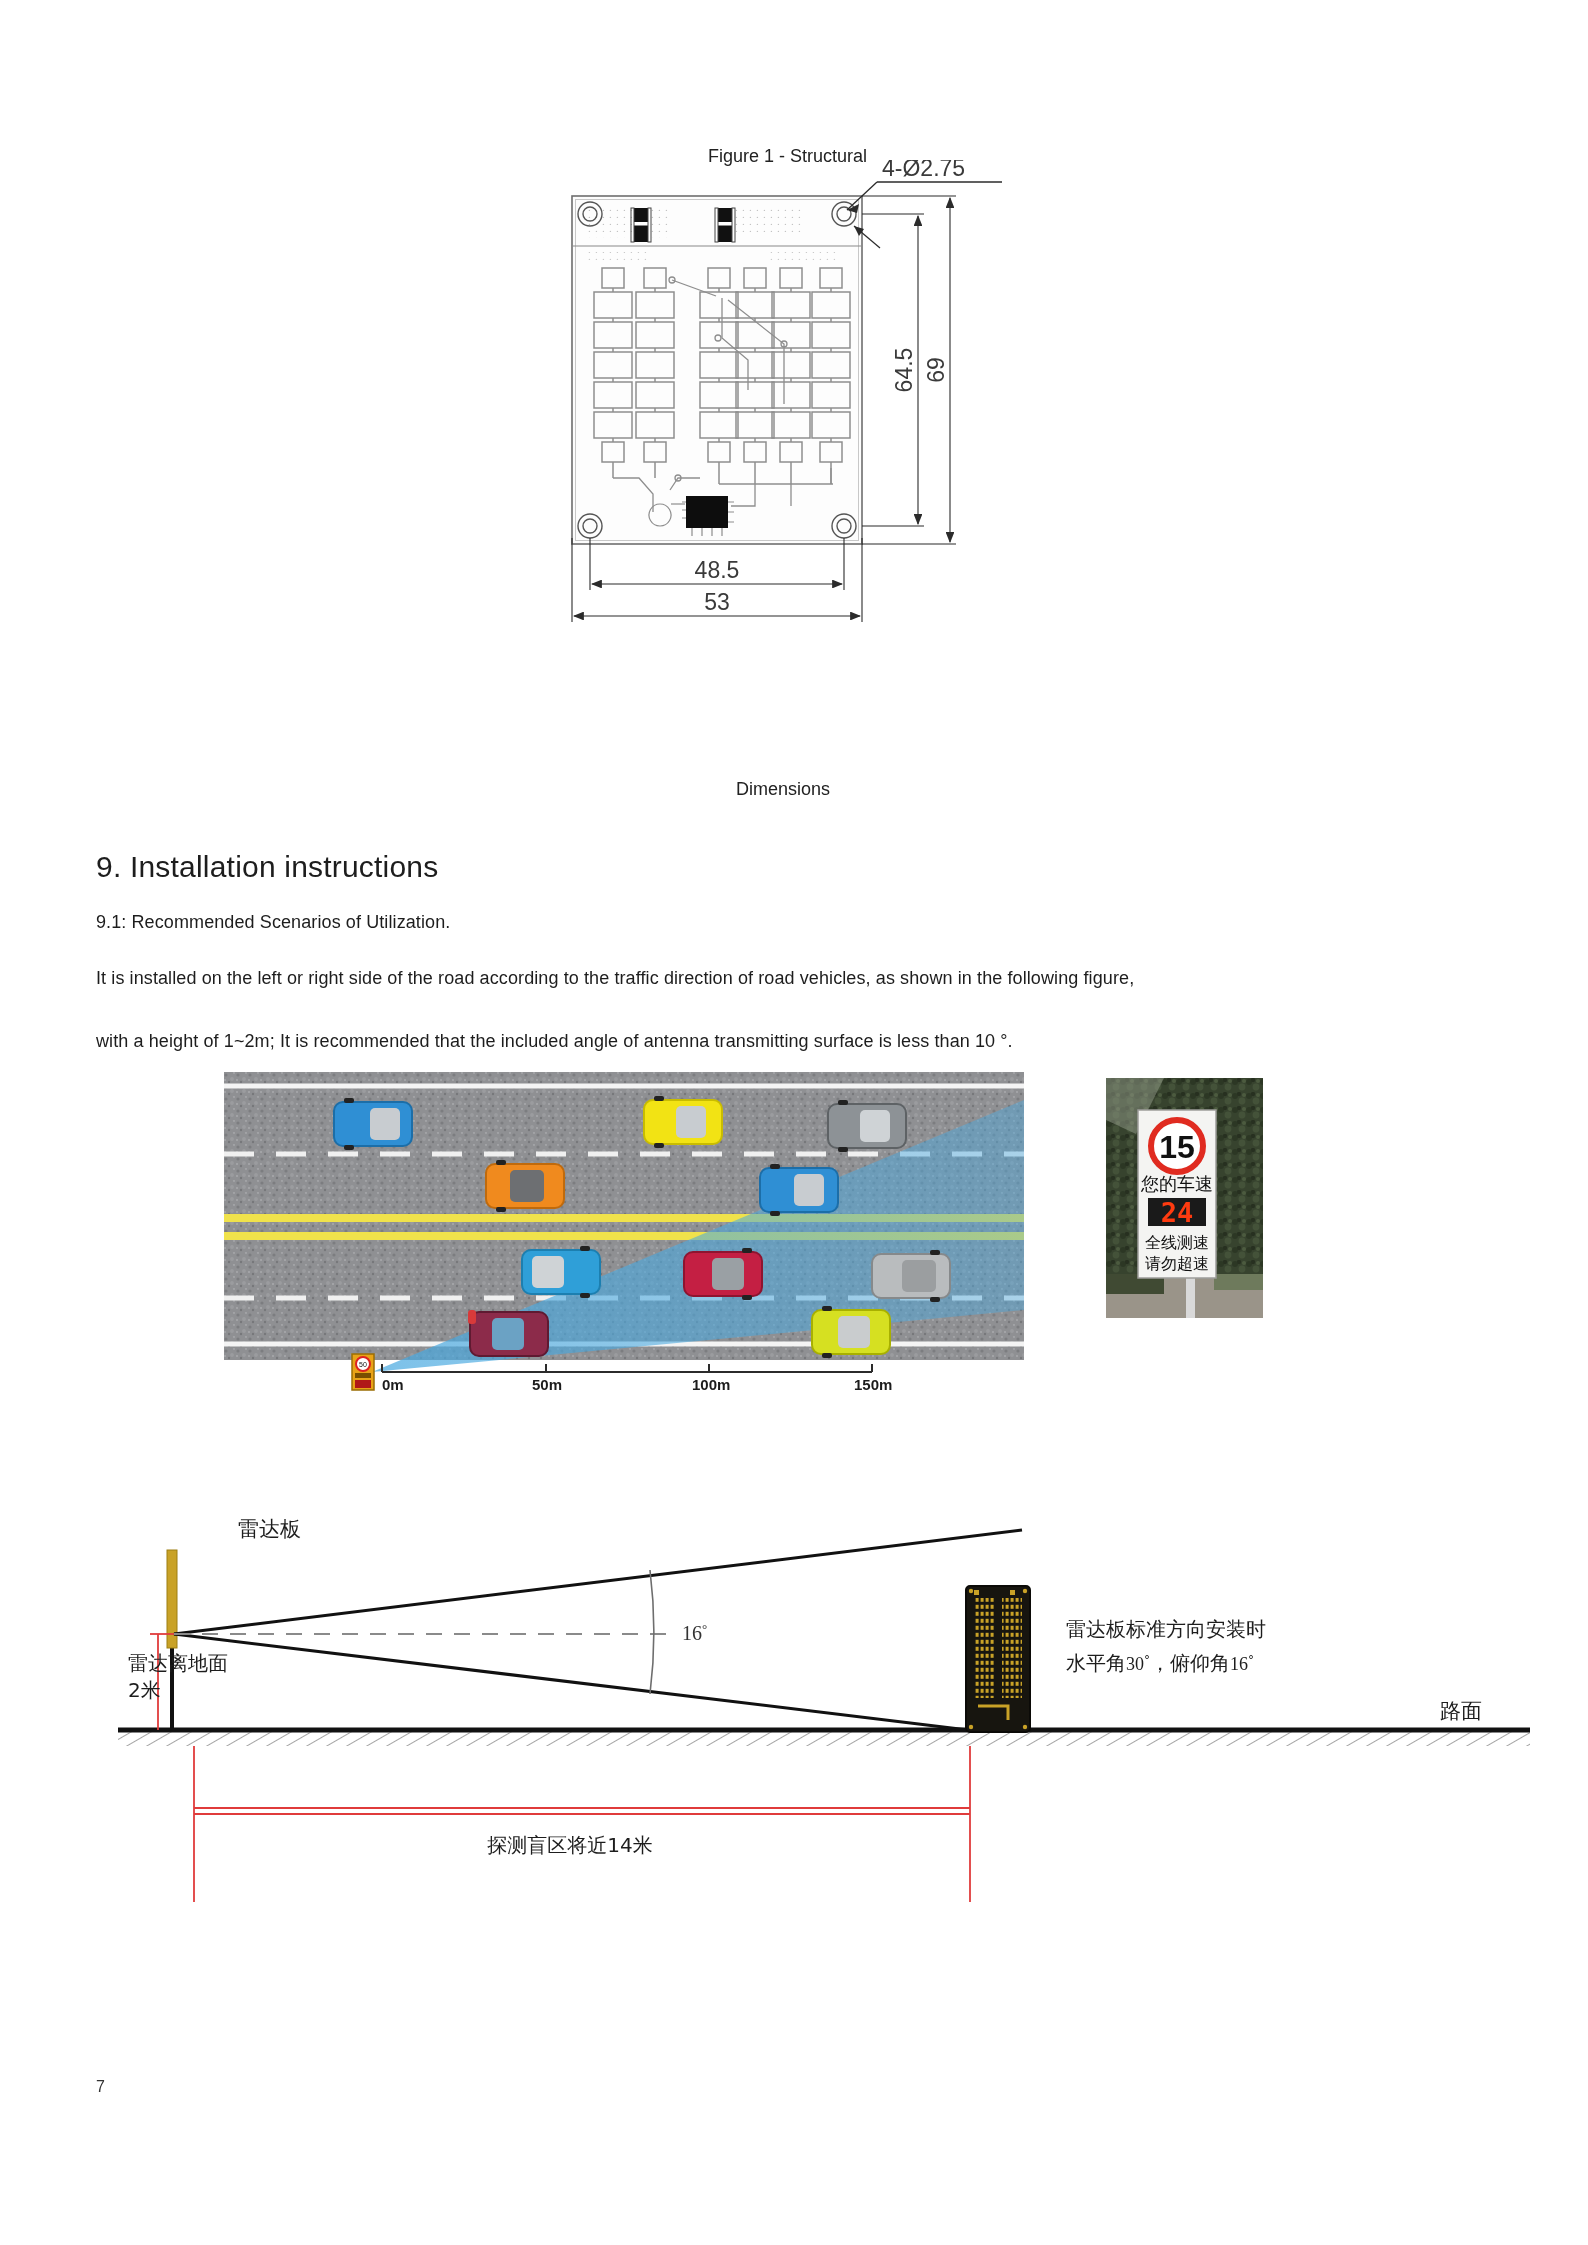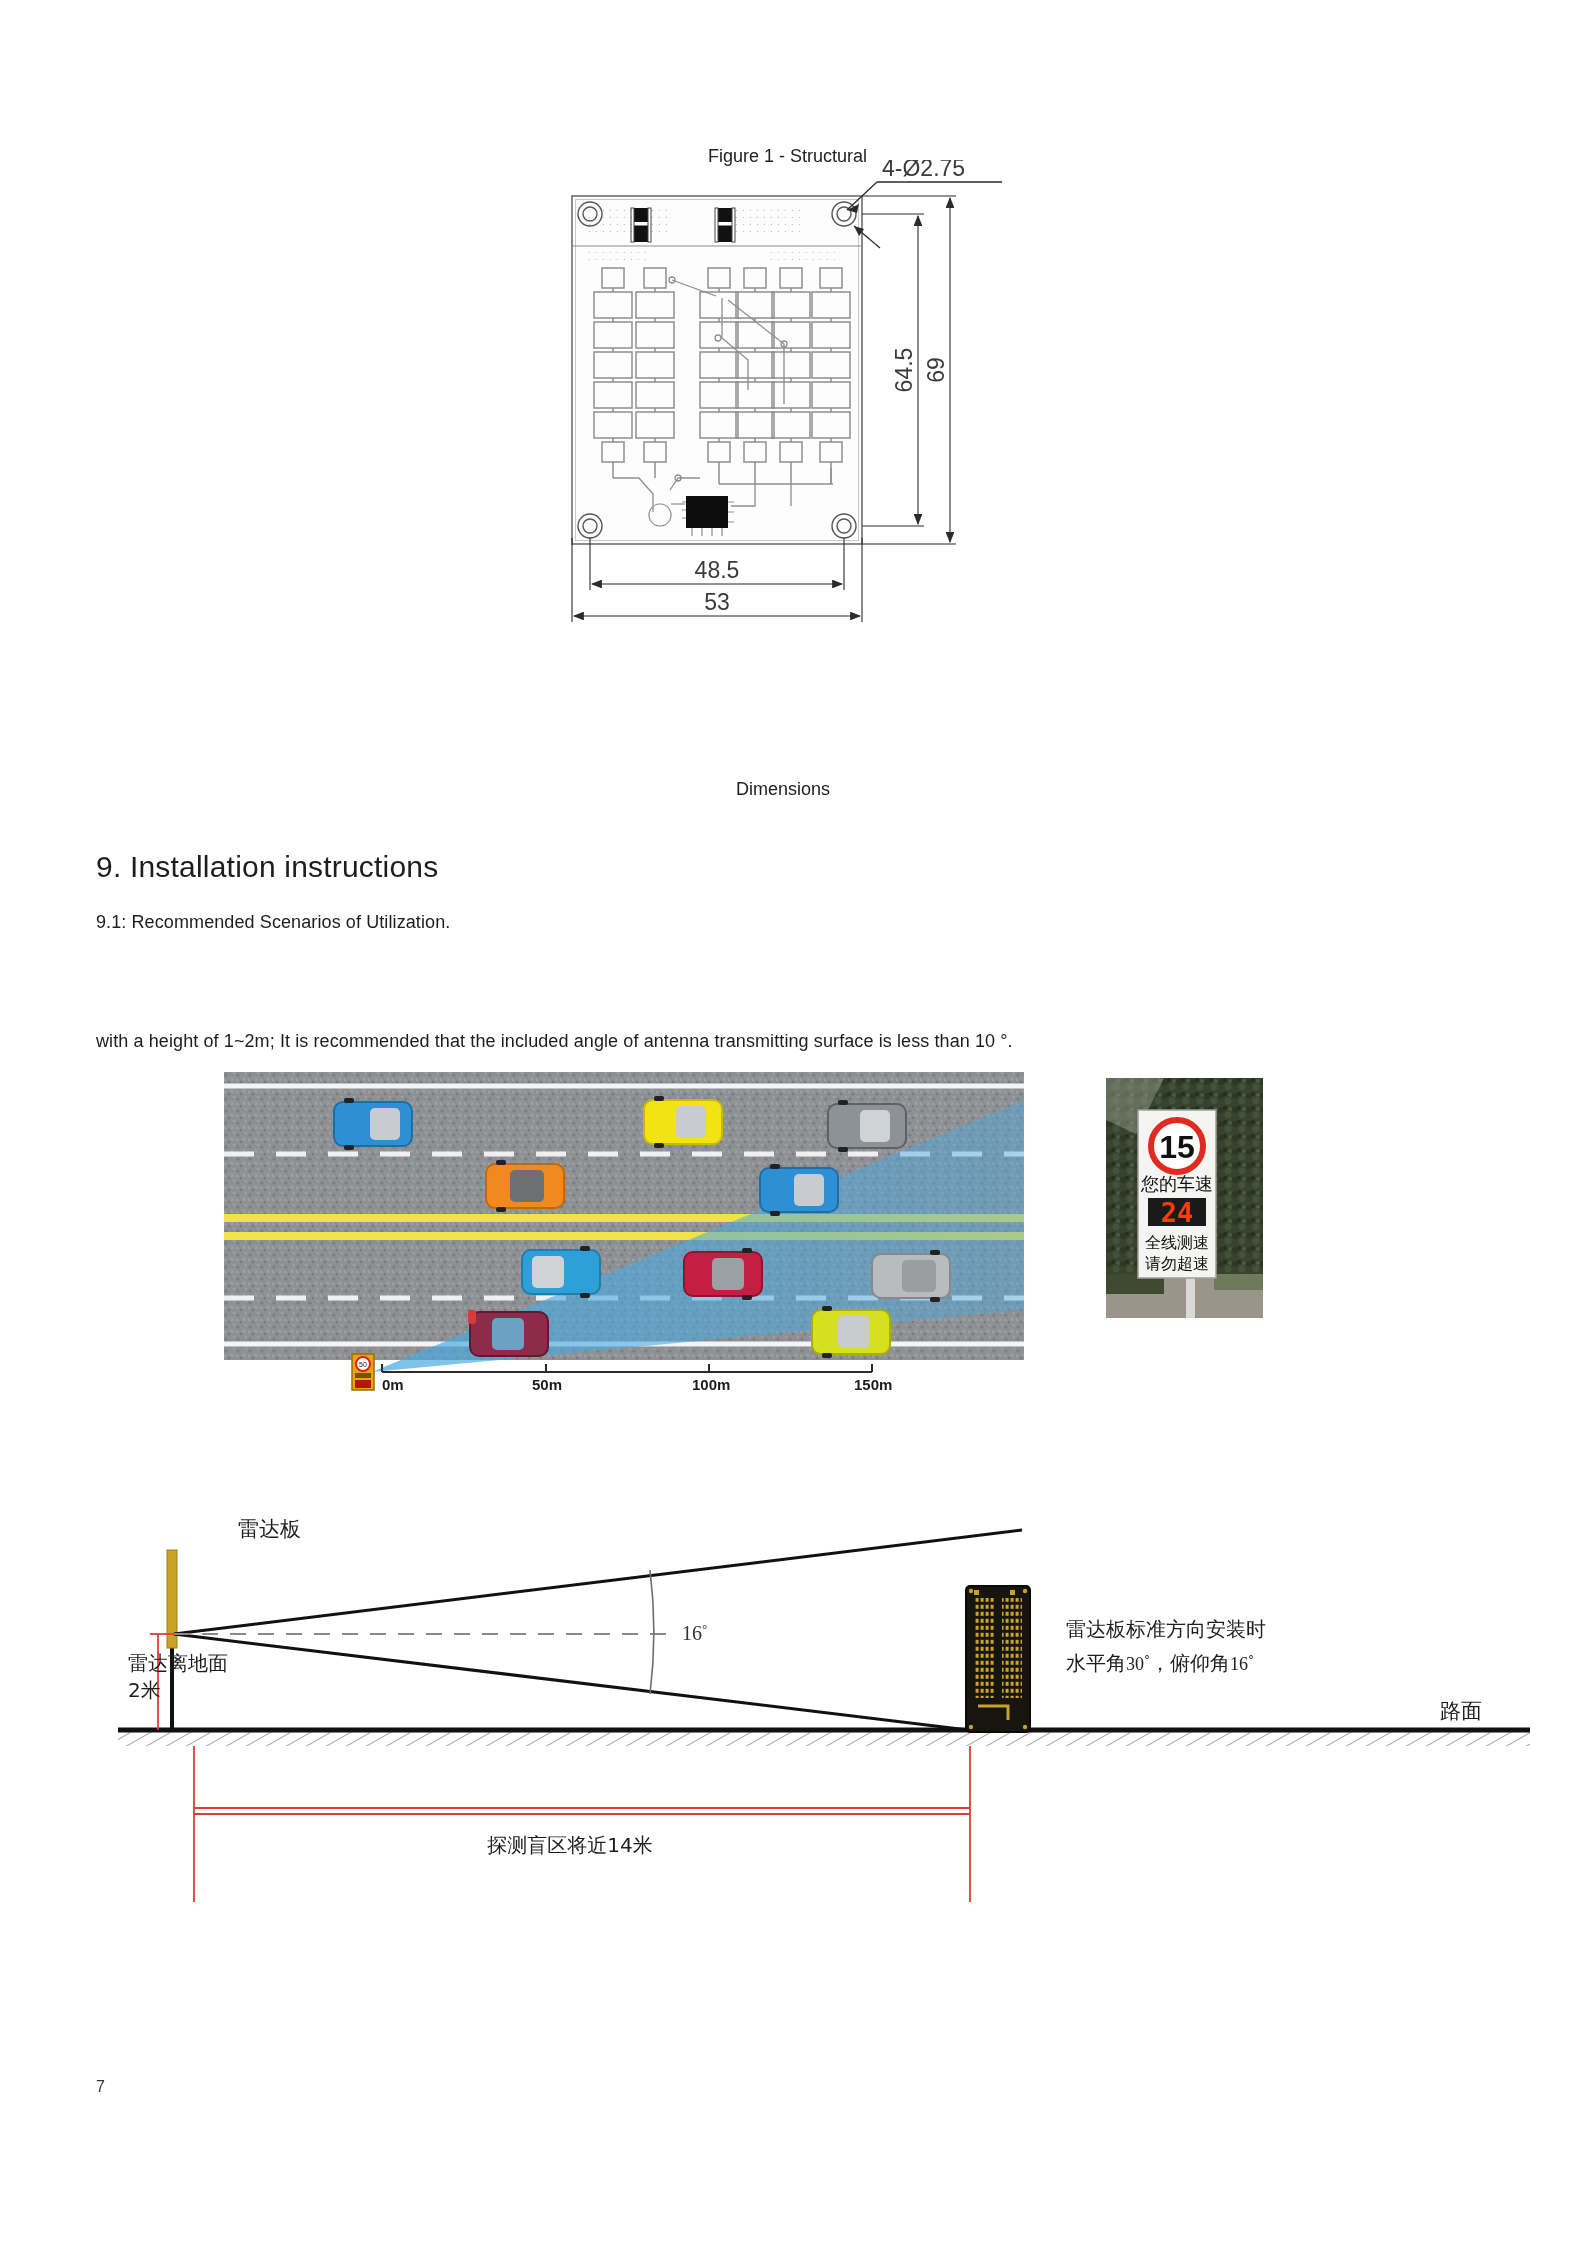--- a/index.html
+++ b/index.html
@@ -242,20 +242,21 @@
       <text x="185" y="450" text-anchor="middle" font-family="Liberation Sans, sans-serif" font-size="23" fill="#3a3a3a">53</text>
     </svg>
   </div>
 
   <div class="caption" style="left:736px; top:763px;margin-top:16px;">Dimensions</div>
 
   <div class="h-section" style="left:96px; top:850px;">9. Installation instructions</div>
 
   <div class="body-line" style="left:96px; top:912px;">9.1: Recommended Scenarios of Utilization.</div>
 
+  <div class="body-line" style="left:96px; top:968px;">It is installed on the left or right side of the road according to the traffic direction of road vehicles, as shown in the following figure,</div>
 
   <div class="body-line" style="left:96px; top:1012px;margin-top:19px;">with a height of 1~2m; It is recommended that the included angle of antenna transmitting surface is less than 10 °.</div>
 
   <div class="road-figure">
     <svg class="road-svg" width="800" height="320" viewBox="0 0 800 320">
       <defs>
         <linearGradient id="beamGrad" x1="0" y1="0" x2="1" y2="0">
           <stop offset="0%" stop-color="#49a9e0" stop-opacity="0.72"></stop>
           <stop offset="100%" stop-color="#49a9e0" stop-opacity="0.42"></stop>
         </linearGradient>

